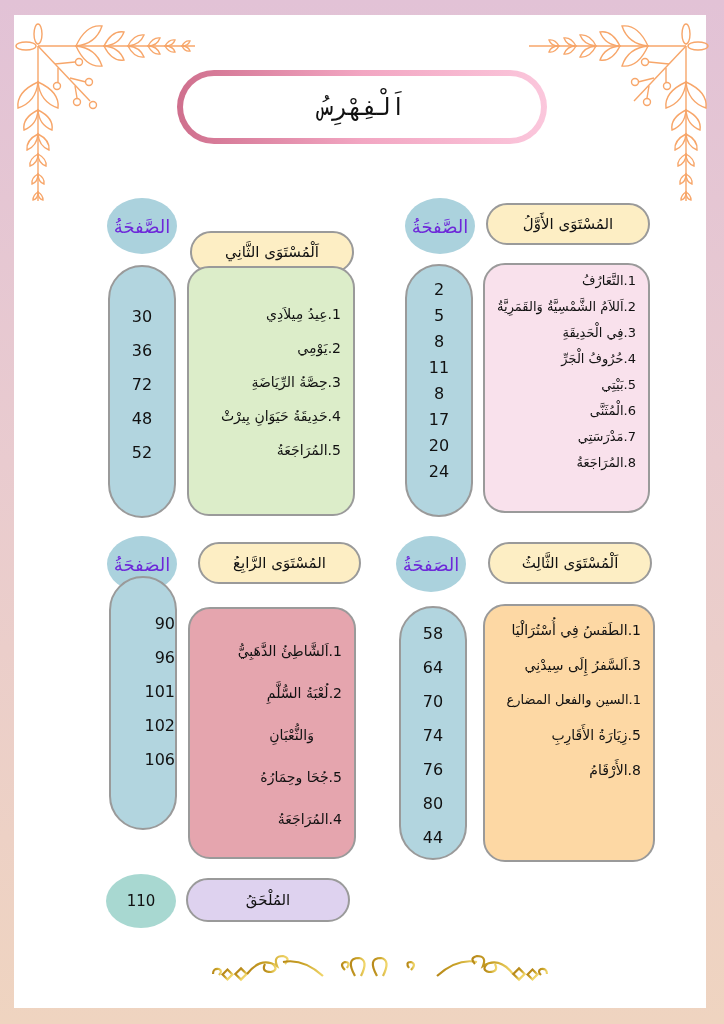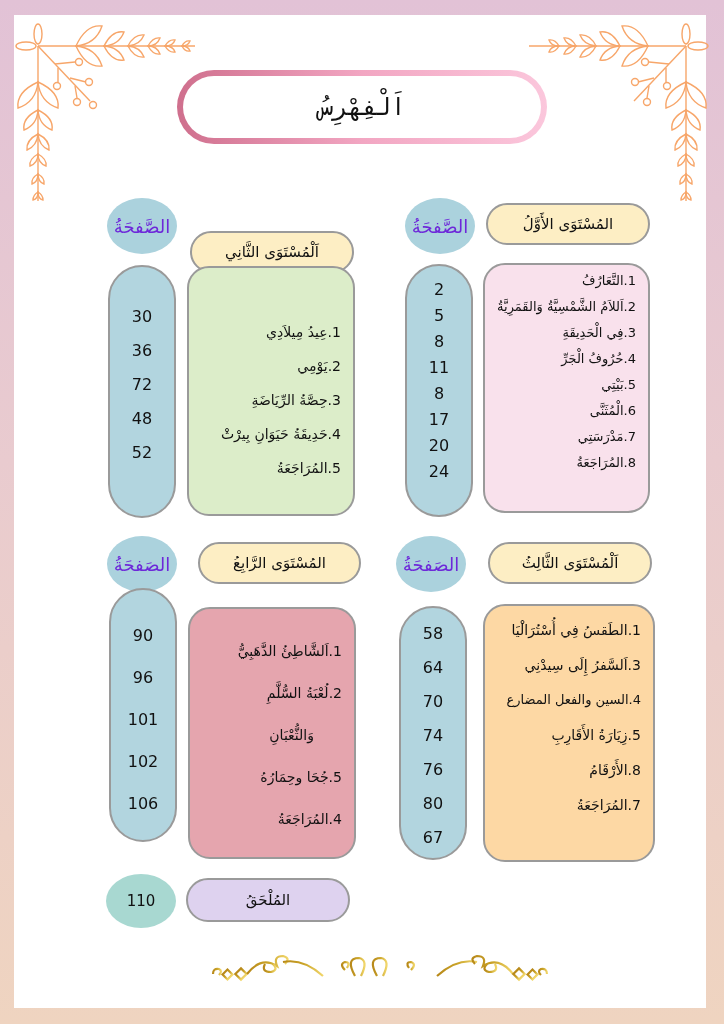--- a/index.html
+++ b/index.html
@@ -167,65 +167,64 @@
   <div style="height:22px">8</div>
   <div style="height:22px">11</div>
   <div style="height:22px">8</div>
   <div style="height:22px">17</div>
   <div style="height:22px">20</div>
   <div style="height:22px">24</div>
 </div>
 
 <div class="level-pill" style="left:190px;top:203px;width:164px;margin-top:28px;">اَلْمُسْتَوَى الثَّانِي</div>
 <div class="page-oval" style="left:107px;top:198px;">الصَّفحَةُ</div>
-<div class="list-box" style="left:187px;top:266px;width:168px;height:250px;background:#dcedc9;padding-top:56px;gap:8px;">
+<div class="list-box" style="left:187px;top:266px;width:168px;height:250px;background:#dcedc9;padding-top:38px;gap:8px;">
   <div class="item" style="height:26px">1.عِيدُ مِيلاَدِي</div>
   <div class="item" style="height:26px">2.يَوْمِي</div>
   <div class="item" style="height:26px">3.حِصَّةُ الرِّيَاضَةِ</div>
   <div class="item" style="height:26px">4.حَدِيقَةُ حَيَوَانِ بِيرْثْ</div>
   <div class="item" style="height:26px">5.المُرَاجَعَةُ</div>
 </div>
 <div class="num-col" style="left:108px;top:265px;height:253px;padding-top:40px;gap:8px;">
   <div style="height:26px">30</div>
   <div style="height:26px">36</div>
   <div style="height:26px">72</div>
   <div style="height:26px">48</div>
   <div style="height:26px">52</div>
 </div>
 
 <div class="level-pill" style="left:488px;top:542px;width:164px;">اَلْمُسْتَوَى الثَّالِثُ</div>
 <div class="page-oval" style="left:396px;top:536px;">الصَفحَةُ</div>
 <div class="list-box" style="left:483px;top:604px;width:172px;height:258px;background:#fdd8a4;padding-top:16px;gap:9px;">
   <div class="item" style="height:26px">1.الطَقسُ فِي أُسْتُرَالْيَا</div>
   <div class="item" style="height:26px">3.اَلسَّفرُ إِلَى سِيدْنِي</div>
-  <div class="item" style="height:26px;font-size:13px">4.السين والفعل المضارع</div>
+  <div class="item" style="height:26px;font-size:13px">1.السين والفعل المضارع</div>
   <div class="item" style="height:26px">5.زِيَارَةُ الأَقَارِبِ</div>
   <div class="item" style="height:26px">8.الأَرْقَامُ</div>
-  <div class="item" style="height:26px">7.المُرَاجَعَةُ</div>
 </div>
 <div class="num-col" style="left:399px;top:606px;height:254px;padding-top:16px;gap:9px;">
   <div style="height:25px">58</div>
   <div style="height:25px">64</div>
   <div style="height:25px">70</div>
   <div style="height:25px">74</div>
   <div style="height:25px">76</div>
   <div style="height:25px">80</div>
-  <div style="height:25px">67</div>
+  <div style="height:25px">44</div>
 </div>
 
 <div class="level-pill" style="left:198px;top:542px;width:163px;">المُسْتَوَى الرَّابِعُ</div>
 <div class="page-oval" style="left:107px;top:536px;">الصَفحَةُ</div>
 <div class="list-box" style="left:188px;top:607px;width:168px;height:252px;background:#e5a5ae;padding-top:34px;gap:16px;">
   <div class="item" style="height:26px">1.اَلشَّاطِئُ الذَّهَبِيُّ</div>
   <div class="item" style="height:26px">2.لُعْبَةُ السُّلَّمِ</div>
   <div class="item" style="height:26px;padding-right:28px">وَالثُّعْبَانِ</div>
   <div class="item" style="height:26px">5.جُحَا وحِمَارُهُ</div>
   <div class="item" style="height:26px">4.المُرَاجَعَةُ</div>
 </div>
-<div class="num-col" style="left:109px;top:588px;height:254px;padding-top:36px;gap:16px;">
+<div class="num-col" style="left:109px;top:576px;height:254px;padding-top:36px;gap:8px;align-items:flex-end;">
   <div style="height:26px">90</div>
   <div style="height:26px">96</div>
   <div style="height:26px">101</div>
   <div style="height:26px">102</div>
   <div style="height:26px">106</div>
 </div>
 
 <div class="appendix-pill">المُلْحَقُ</div>
 <div class="appendix-oval">110</div>
 

